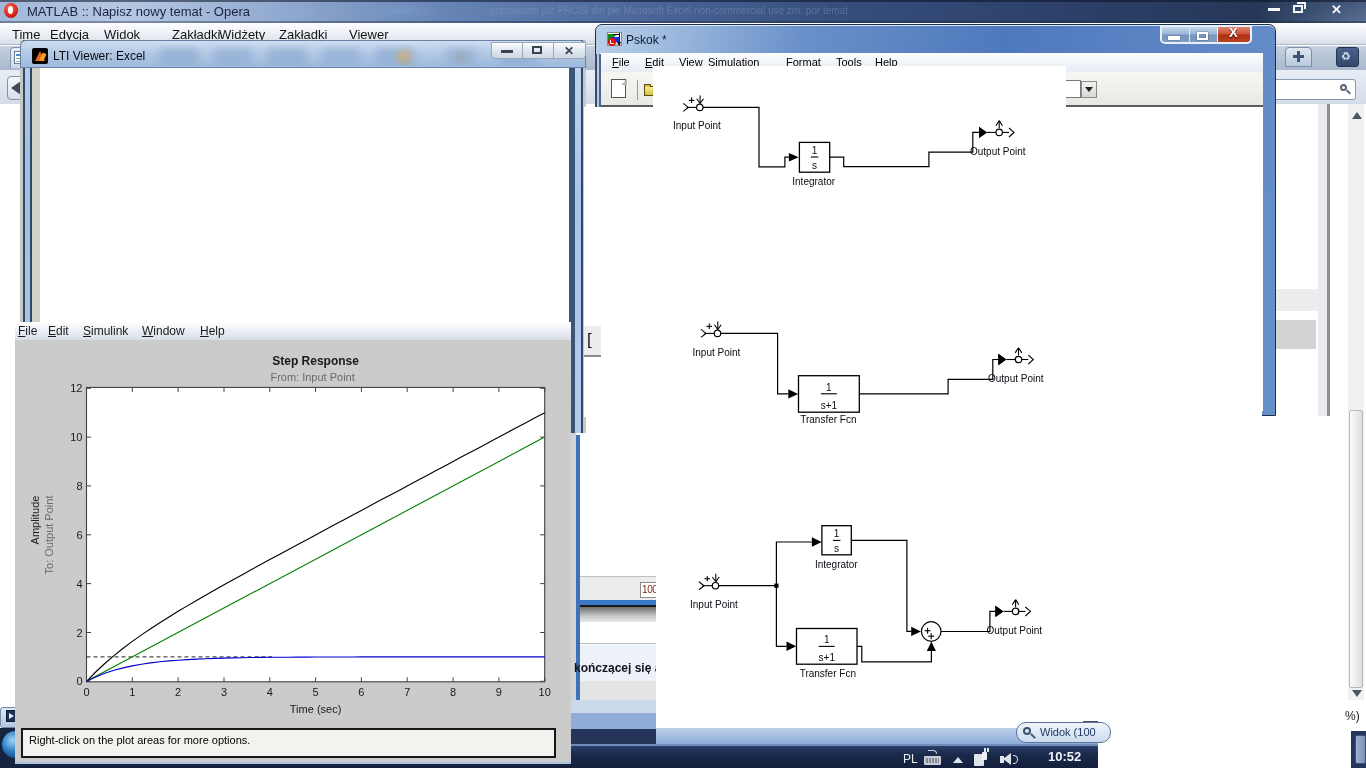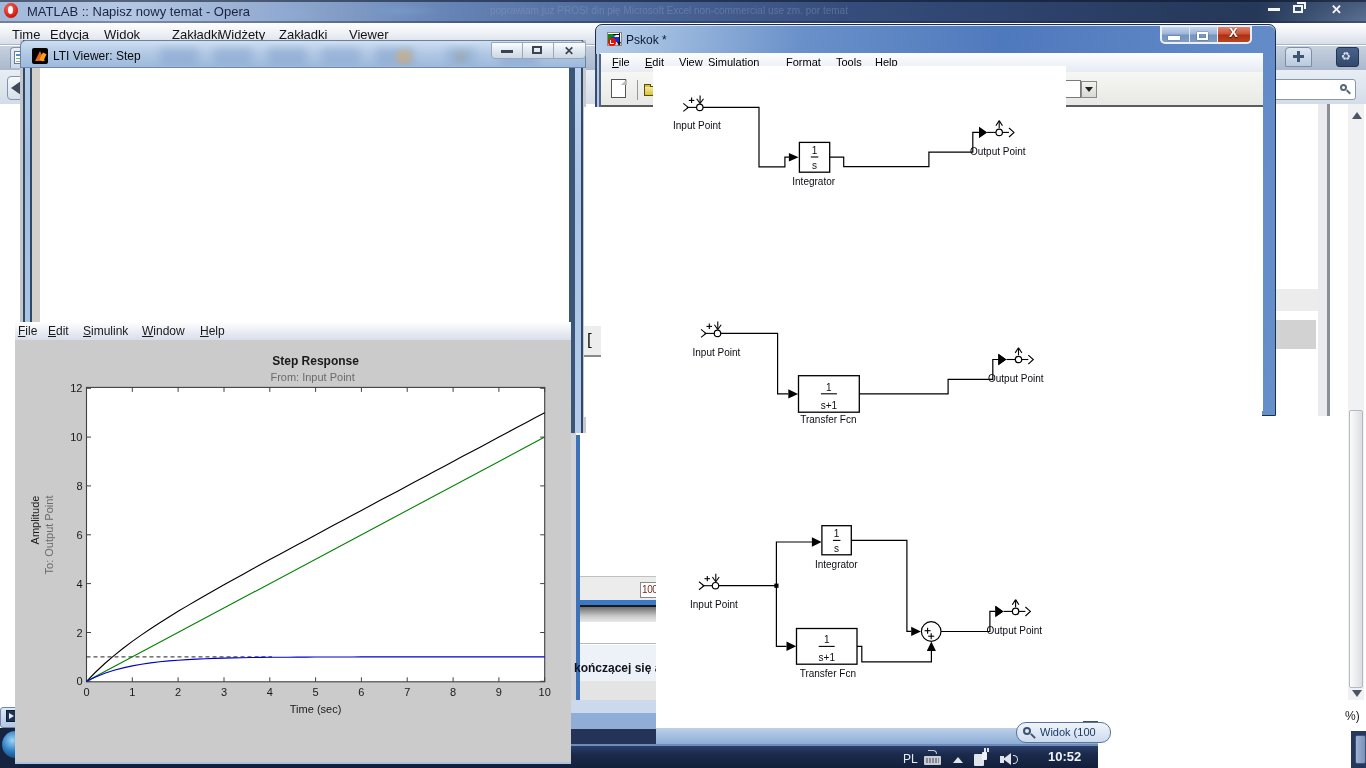--- a/index.html
+++ b/index.html
@@ -135,21 +135,21 @@
     <div class="abs" style="left:172px;top:4px;width:38px;height:17px;background:#84a4ce;filter:blur(4px)"></div>
     <div class="abs" style="left:226px;top:4px;width:38px;height:17px;background:#7fa0cb;filter:blur(4px)"></div>
     <div class="abs" style="left:246px;top:6px;width:16px;height:14px;background:#d89b3e;border-radius:50%;filter:blur(3px)"></div>
     <div class="abs" style="left:296px;top:4px;width:30px;height:17px;background:#86a5ce;filter:blur(4px)"></div>
     <div class="abs" style="left:305px;top:8px;width:12px;height:10px;background:#8a8f86;border-radius:50%;filter:blur(3px)"></div>
     <div class="abs" style="left:350px;top:4px;width:38px;height:17px;background:#7fa0cb;filter:blur(4px)"></div>
   </div>
   <div class="abs" style="left:12px;top:8px;width:16px;height:16px;background:#000;border-radius:2px"></div>
   <div class="abs" style="left:15px;top:11px;width:0;height:0;border-left:5px solid transparent;border-right:5px solid transparent;border-bottom:10px solid #e8641e"></div>
   <div class="abs" style="left:21px;top:13px;width:4px;height:8px;background:#f4a21f;transform:rotate(25deg)"></div>
-  <div class="abs" style="left:33px;top:9px;font-size:12px;color:#0a0a0a">LTI Viewer: Step</div>
+  <div class="abs" style="left:33px;top:9px;font-size:12px;color:#0a0a0a">LTI Viewer: Excel</div>
 
   <div class="abs" style="left:471px;top:2px;width:95px;height:17px;background:linear-gradient(#fbfdfe,#e3eaf2 45%,#ccd8e4);border:1px solid #9aa7b6;border-radius:0 0 4px 4px"></div>
   <div class="abs" style="left:502px;top:2px;width:1px;height:17px;background:#9aa7b5"></div>
   <div class="abs" style="left:533px;top:2px;width:1px;height:17px;background:#9aa7b5"></div>
   <div class="abs" style="left:481px;top:10px;width:12px;height:3px;background:#3c4350"></div>
   <div class="abs" style="left:512px;top:6px;width:10px;height:8px;border:2px solid #3c4350"></div>
   <div class="abs" style="left:544px;top:4px;font-size:12px;font-weight:bold;color:#3c4350">✕</div>
 
   <div class="abs" style="left:12px;top:28px;width:537px;height:365px;background:#fff;border-left:8px solid #d3d0c9"></div>
 </div>
@@ -399,14 +399,15 @@
 <text x="300.6" y="25" font-size="12" font-weight="bold" fill="#1a1a1a" text-anchor="middle">Step Response</text>
 <text x="297.6" y="41" font-size="11" fill="#6b6b6b" text-anchor="middle">From: Input Point</text>
 <text x="300.6" y="372.8" font-size="11" fill="#1a1a1a" text-anchor="middle">Time (sec)</text>
 <text x="24" y="180" font-size="11" fill="#1a1a1a" text-anchor="middle" transform="rotate(-90 24 180)">Amplitude</text>
 <text x="38" y="195" font-size="11" fill="#6b6b6b" text-anchor="middle" transform="rotate(-90 38 195)">To: Output Point</text>
 <line x1="71.5" y1="316.9" x2="257" y2="316.9" stroke="#222" stroke-width="1" stroke-dasharray="4 3"></line>
 <path d="M71.5,341.3 L80.7,332.0 L89.8,323.5 L99.0,315.6 L108.2,308.3 L117.3,301.4 L126.5,294.9 L135.6,288.7 L144.8,282.7 L154.0,277.0 L163.1,271.3 L172.3,265.9 L181.5,260.5 L190.6,255.2 L199.8,250.0 L209.0,244.8 L218.1,239.7 L227.3,234.7 L236.5,229.6 L245.6,224.6 L254.8,219.6 L263.9,214.7 L273.1,209.7 L282.3,204.8 L291.4,199.9 L300.6,194.9 L309.8,190.0 L318.9,185.1 L328.1,180.2 L337.3,175.3 L346.4,170.4 L355.6,165.5 L364.7,160.6 L373.9,155.7 L383.1,150.9 L392.2,146.0 L401.4,141.1 L410.6,136.2 L419.7,131.3 L428.9,126.4 L438.1,121.5 L447.2,116.6 L456.4,111.8 L465.6,106.9 L474.7,102.0 L483.9,97.1 L493.0,92.2 L502.2,87.3 L511.4,82.4 L520.5,77.6 L529.7,72.7" fill="none" stroke="#000" stroke-width="1.1"></path>
 <line x1="71.5" y1="341.29999999999995" x2="529.7" y2="97.1" stroke="#008000" stroke-width="1.1"></line>
 <path d="M71.5,341.3 L80.7,336.9 L89.8,333.2 L99.0,330.3 L108.2,327.9 L117.3,325.9 L126.5,324.2 L135.6,322.9 L144.8,321.8 L154.0,320.9 L163.1,320.2 L172.3,319.6 L181.5,319.1 L190.6,318.7 L199.8,318.4 L209.0,318.1 L218.1,317.9 L227.3,317.7 L236.5,317.5 L245.6,317.4 L254.8,317.3 L263.9,317.2 L273.1,317.2 L282.3,317.1 L291.4,317.1 L300.6,317.0 L309.8,317.0 L318.9,317.0 L328.1,317.0 L337.3,317.0 L346.4,316.9 L355.6,316.9 L364.7,316.9 L373.9,316.9 L383.1,316.9 L392.2,316.9 L401.4,316.9 L410.6,316.9 L419.7,316.9 L428.9,316.9 L438.1,316.9 L447.2,316.9 L456.4,316.9 L465.6,316.9 L474.7,316.9 L483.9,316.9 L493.0,316.9 L502.2,316.9 L511.4,316.9 L520.5,316.9 L529.7,316.9" fill="none" stroke="#0000cc" stroke-width="1.1"></path>
 </svg>
+  <div class="abs" style="left:6px;top:406px;width:535px;height:30px;background:#f2f2ee;border:2px solid #161616;color:#000;font-size:11px;padding:4px 0 0 6px">Right-click on the plot areas for more options.</div>
 </div>
 
 </div>
 </body></html>

